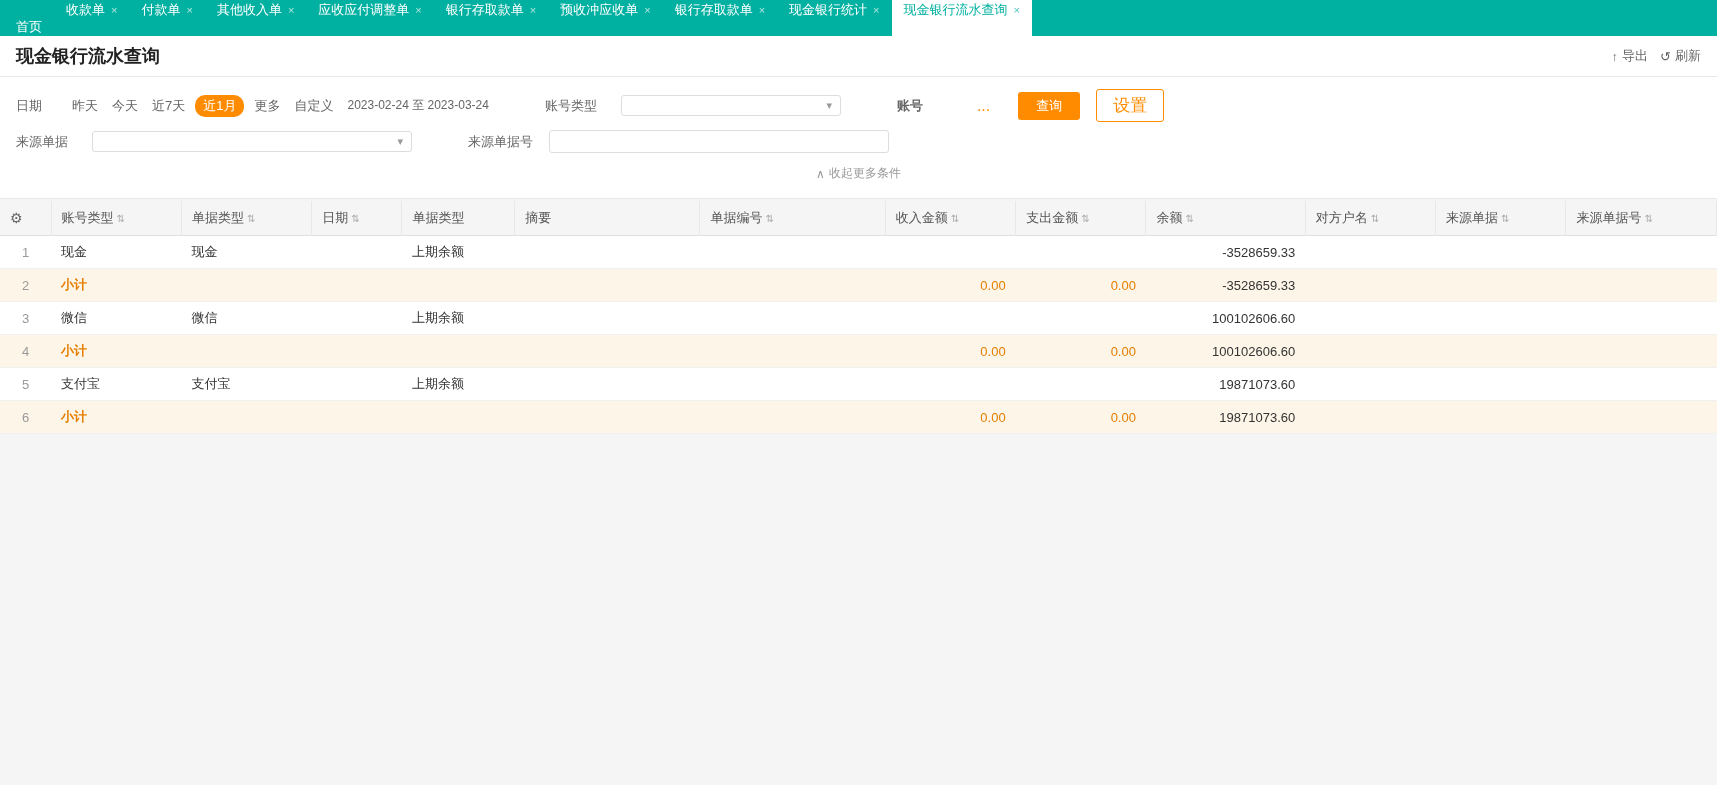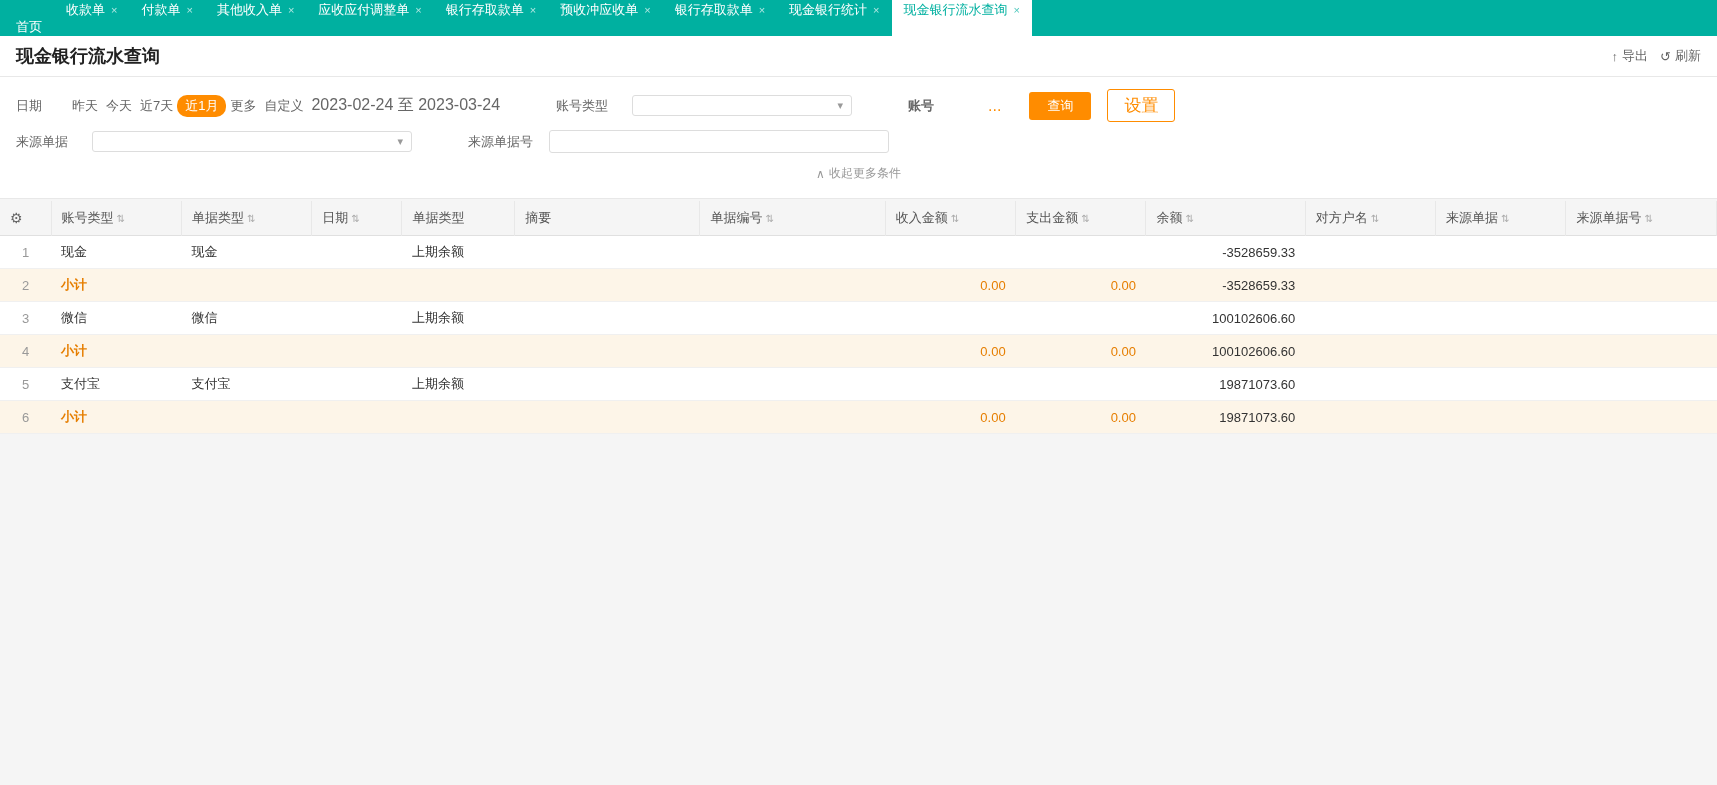--- a/index.html
+++ b/index.html
@@ -87,36 +87,37 @@
     }
     .filter-label {
       color: #666;
       font-size: 13px;
       white-space: nowrap;
       min-width: 36px;
     }
     .date-options {
       display: flex;
       align-items: center;
+      gap: 6px;
     }
     .date-option {
       color: #666;
       font-size: 13px;
       cursor: pointer;
       padding: 2px 4px;
     }
     .date-option.active {
       background: #ff8c00;
       color: #fff;
       border-radius: 10px;
       padding: 2px 8px;
     }
     .date-range {
       color: #666;
-      font-size: 16px;
+      font-size: 12px;
       margin-left: 4px;
     }
     .filter-select {
       display: flex;
       align-items: center;
       border: 1px solid #ddd;
       border-radius: 3px;
       padding: 3px 8px;
       min-width: 160px;
       cursor: pointer;

